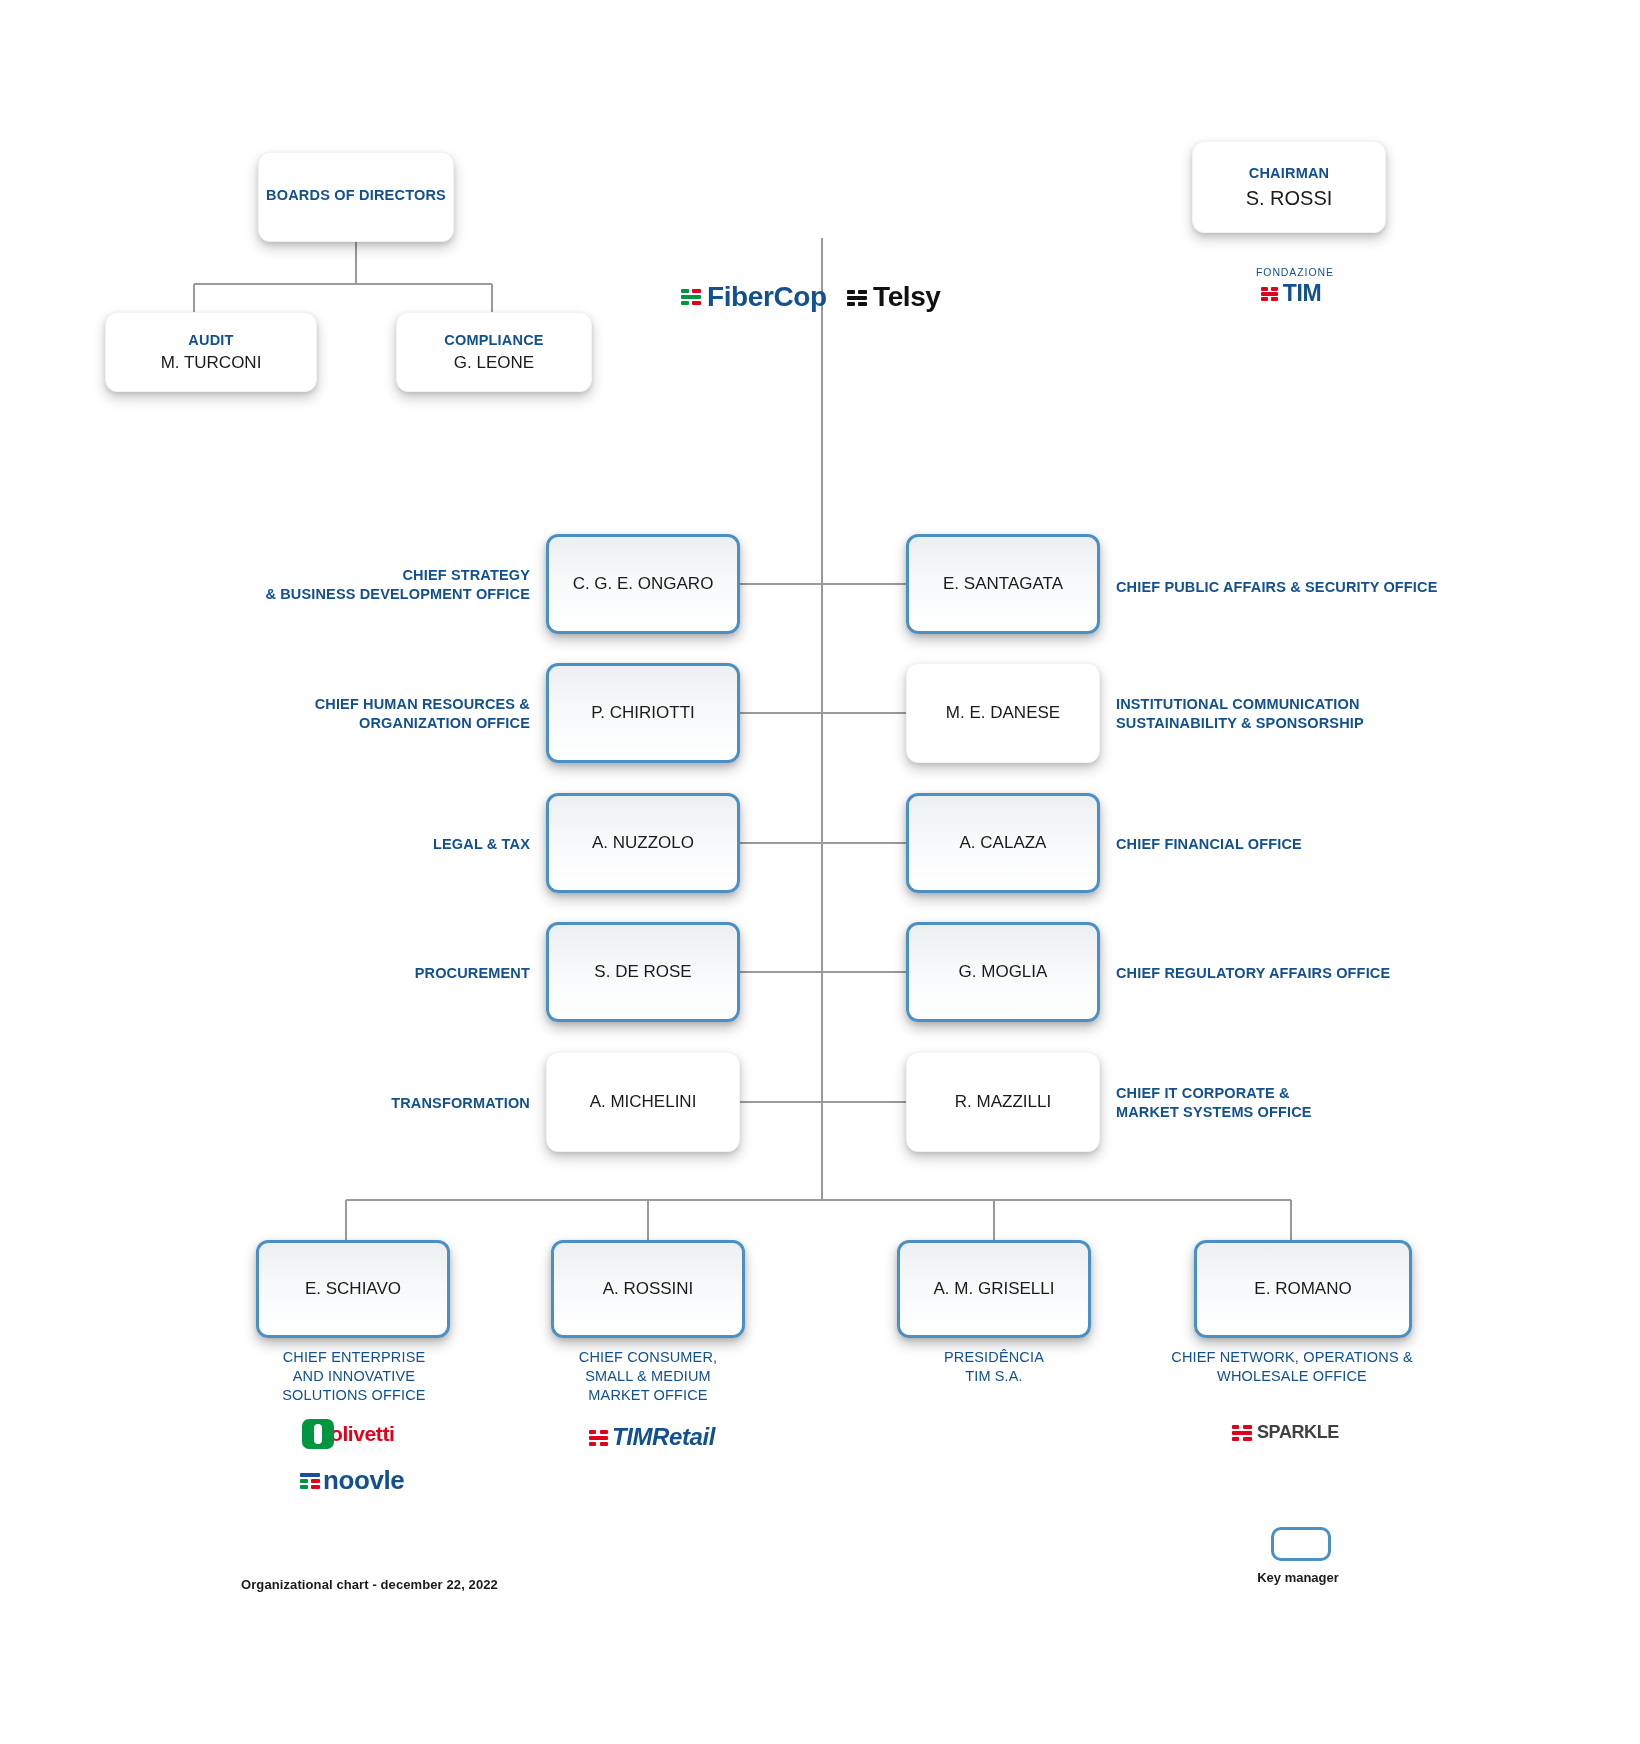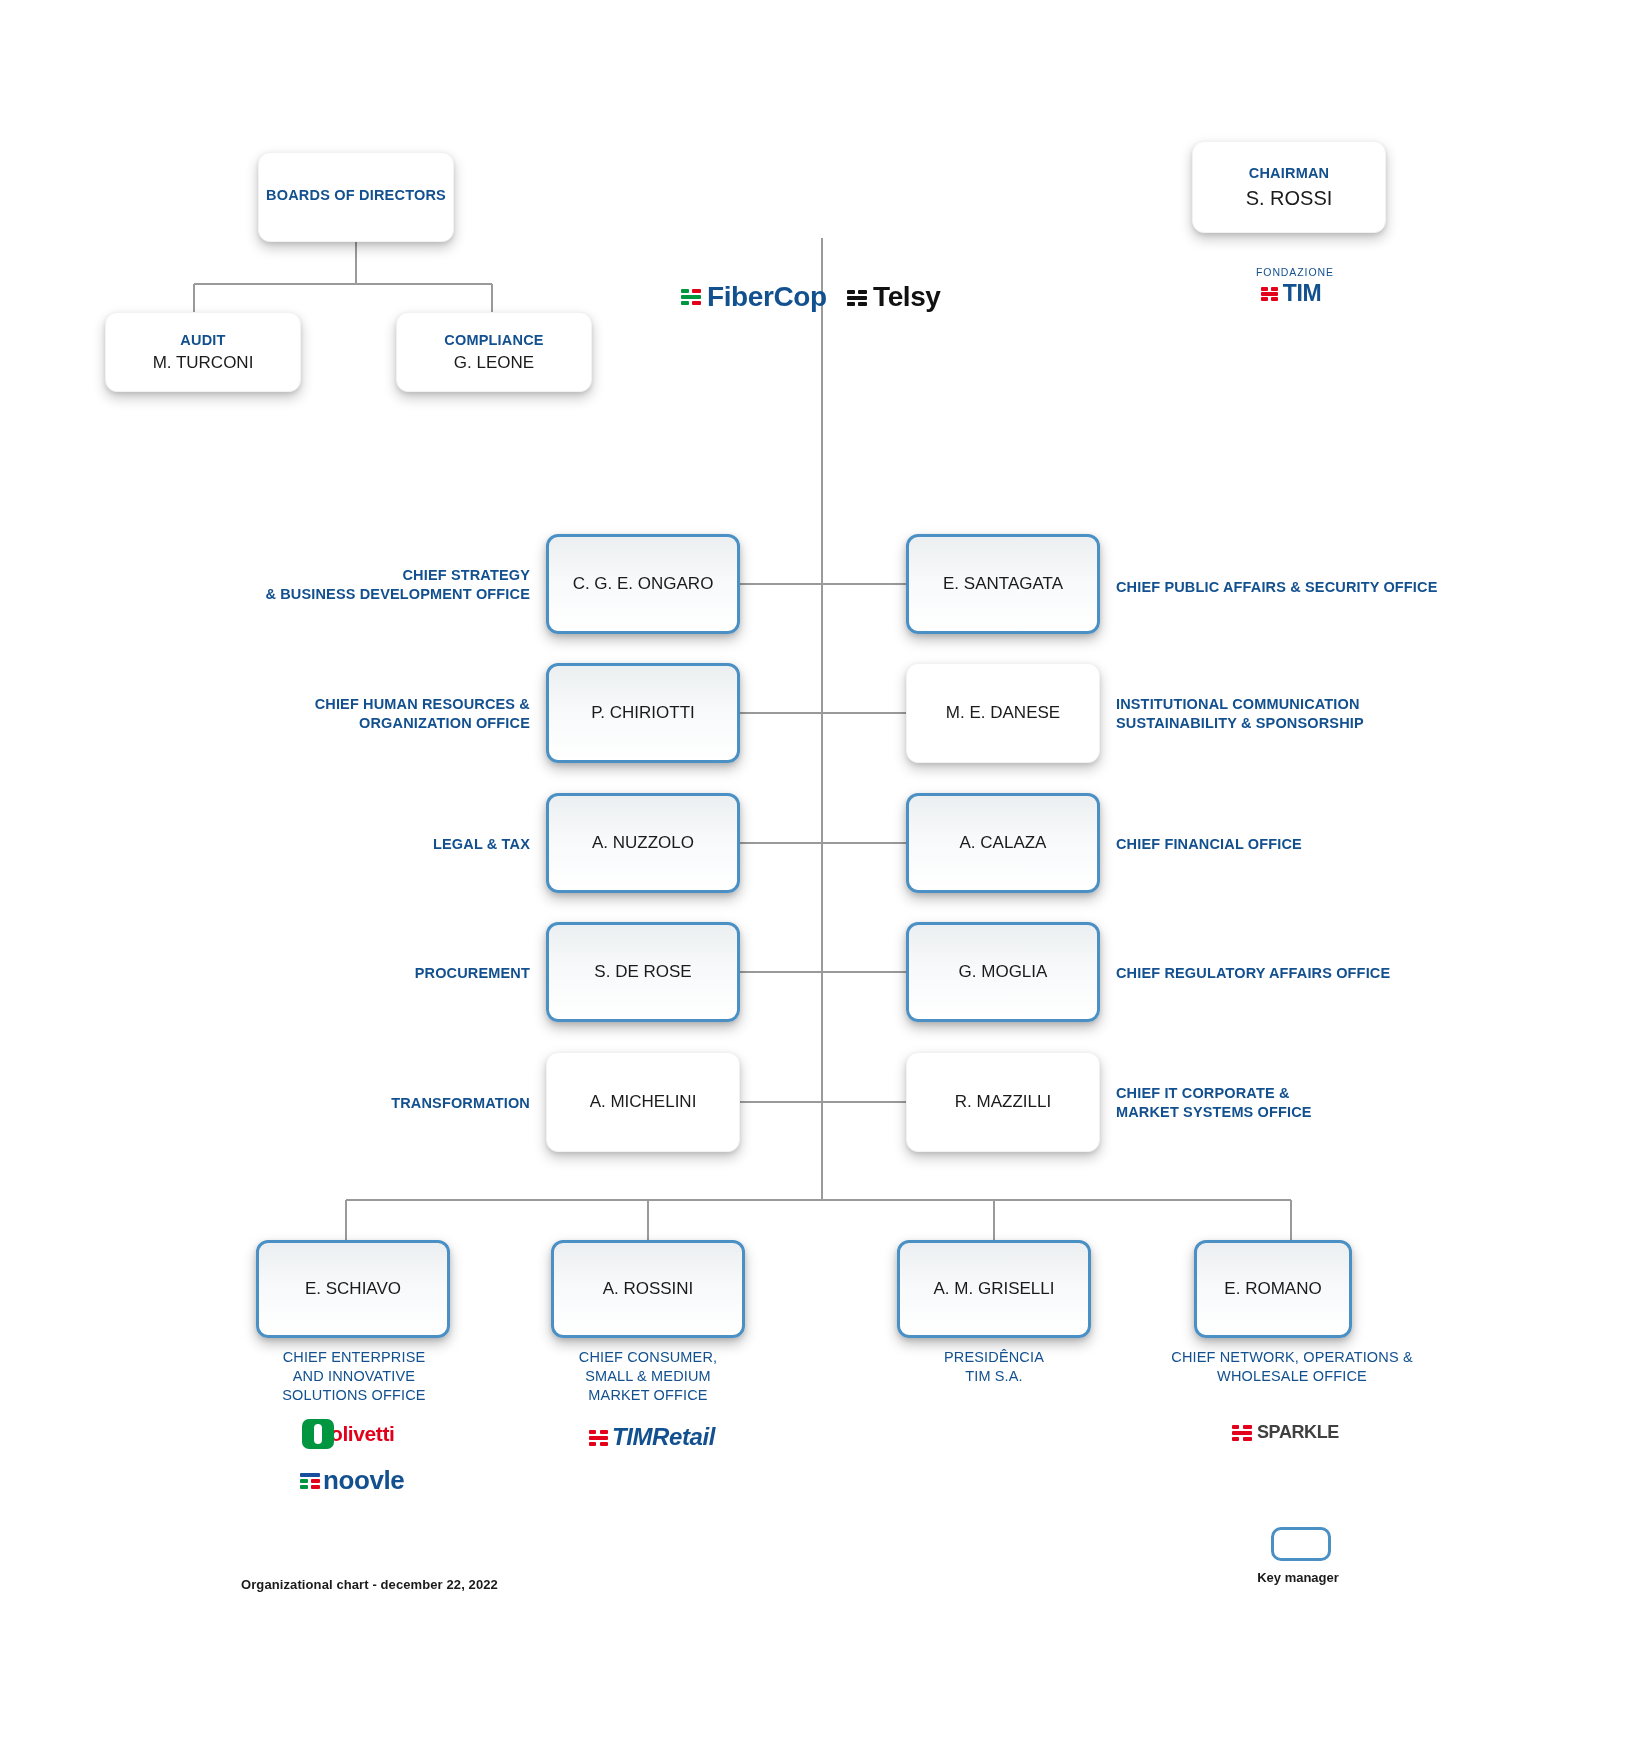--- a/index.html
+++ b/index.html
@@ -130,21 +130,21 @@
       <path d="M1291 1200 L1291 1240"></path>
     </g>
   </svg>
 
   <div class="node plain" style="left:258px;top:152px;width:196px;height:90px;">
     <div class="role" style="font-size:14.5px;">
       <span>BOARDS OF DIRECTORS</span>
     </div>
   </div>
 
-  <div class="node plain" style="left:105px;top:312px;width:196px;height:80px;">
+  <div class="node plain" style="left:105px;top:312px;width:212px;height:80px;">
     <div class="role">AUDIT</div>
     <div class="person sm">M. TURCONI</div>
   </div>
 
   <div class="node plain" style="left:396px;top:312px;width:196px;height:80px;">
     <div class="role">COMPLIANCE</div>
     <div class="person sm">G. LEONE</div>
   </div>
 
 
@@ -306,21 +306,21 @@
   </div>
 
   <div class="node key" style="left:897px;top:1240px;width:194px;height:98px;">
     <div class="person sm">A. M. GRISELLI</div>
   </div>
   <div class="caption" style="left:872px;top:1348px;width:244px;">
     <div>PRESIDÊNCIA</div>
     <div>TIM S.A.</div>
   </div>
 
-  <div class="node key" style="left:1194px;top:1240px;width:158px;height:98px;">
+  <div class="node key" style="left:1194px;top:1240px;width:218px;height:98px;">
     <div class="person sm">E. ROMANO</div>
   </div>
   <div class="caption" style="left:1146px;top:1348px;width:292px;">
     <div>CHIEF NETWORK, OPERATIONS &amp;</div>
     <div>WHOLESALE OFFICE</div>
   </div>
 
   <div class="logo" style="left:1232px;top:1422px;gap:5px;">
     <span class="bars" style="width:20px;height:20px;">
       <i style="width:7px;height:4px;background:#e2001a;position:absolute;left:0;top:2px;"></i>

